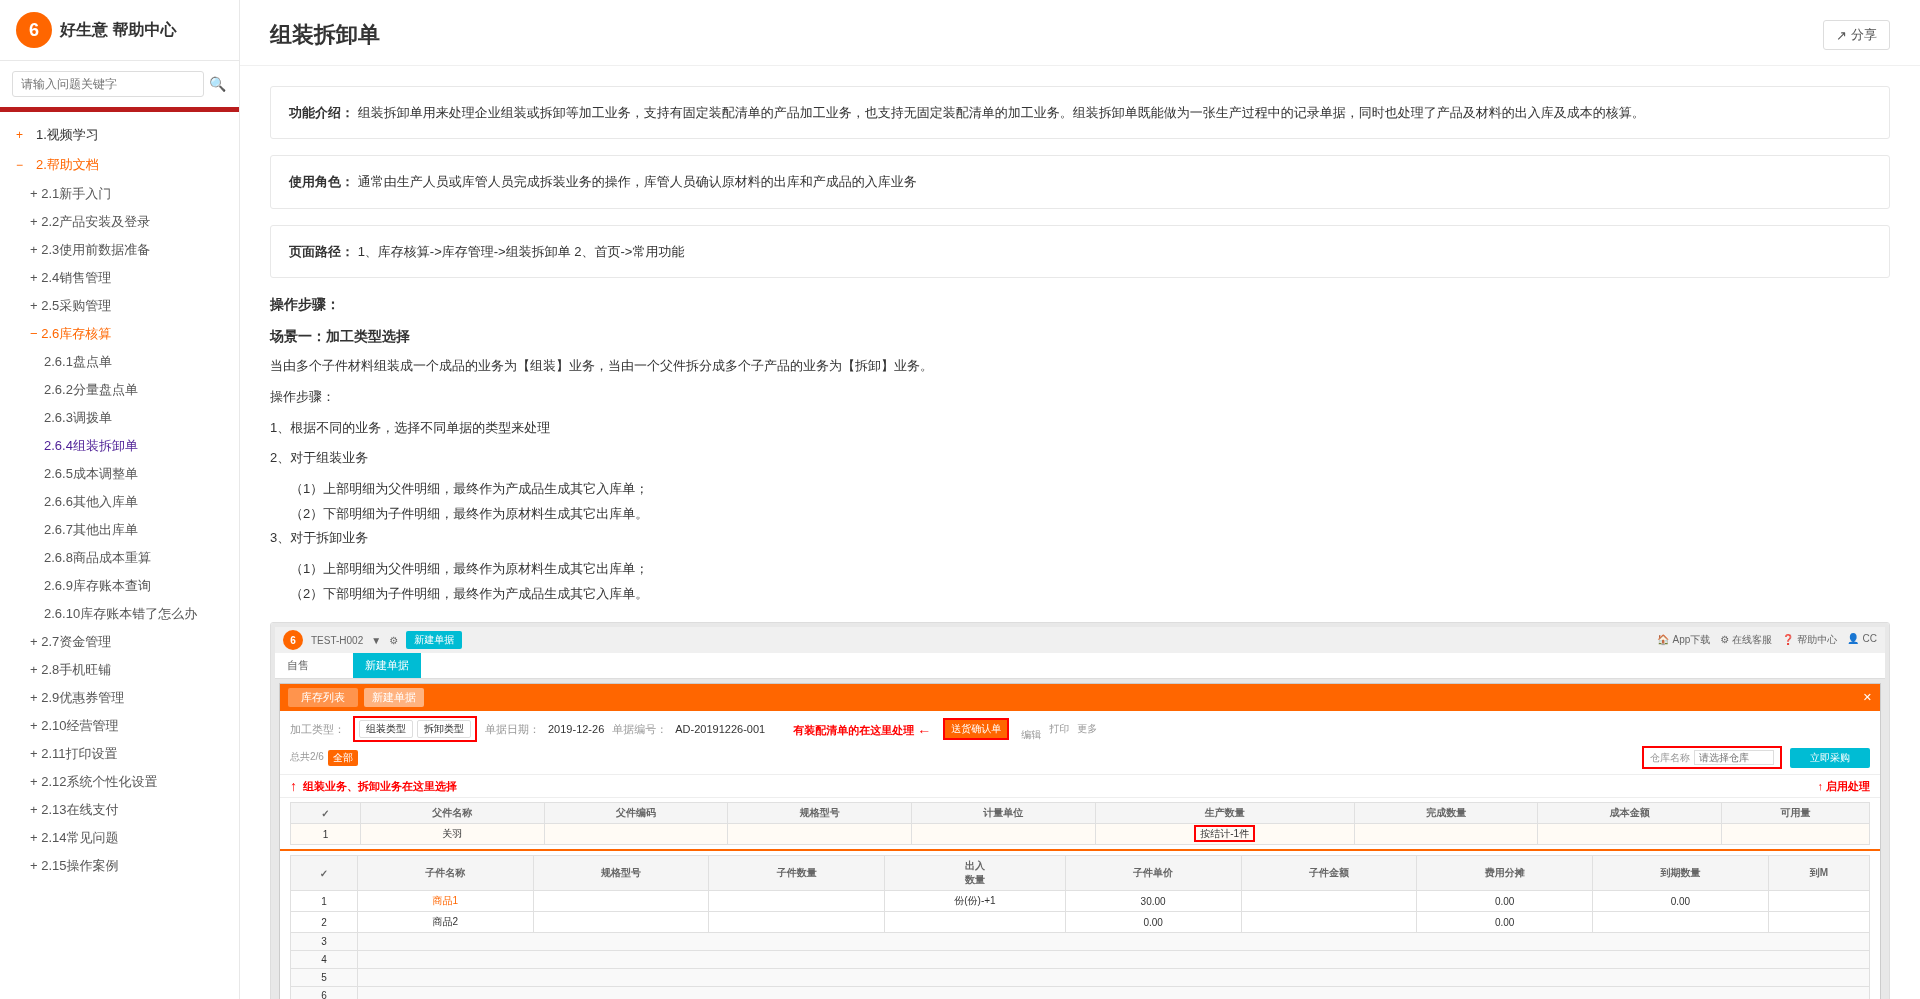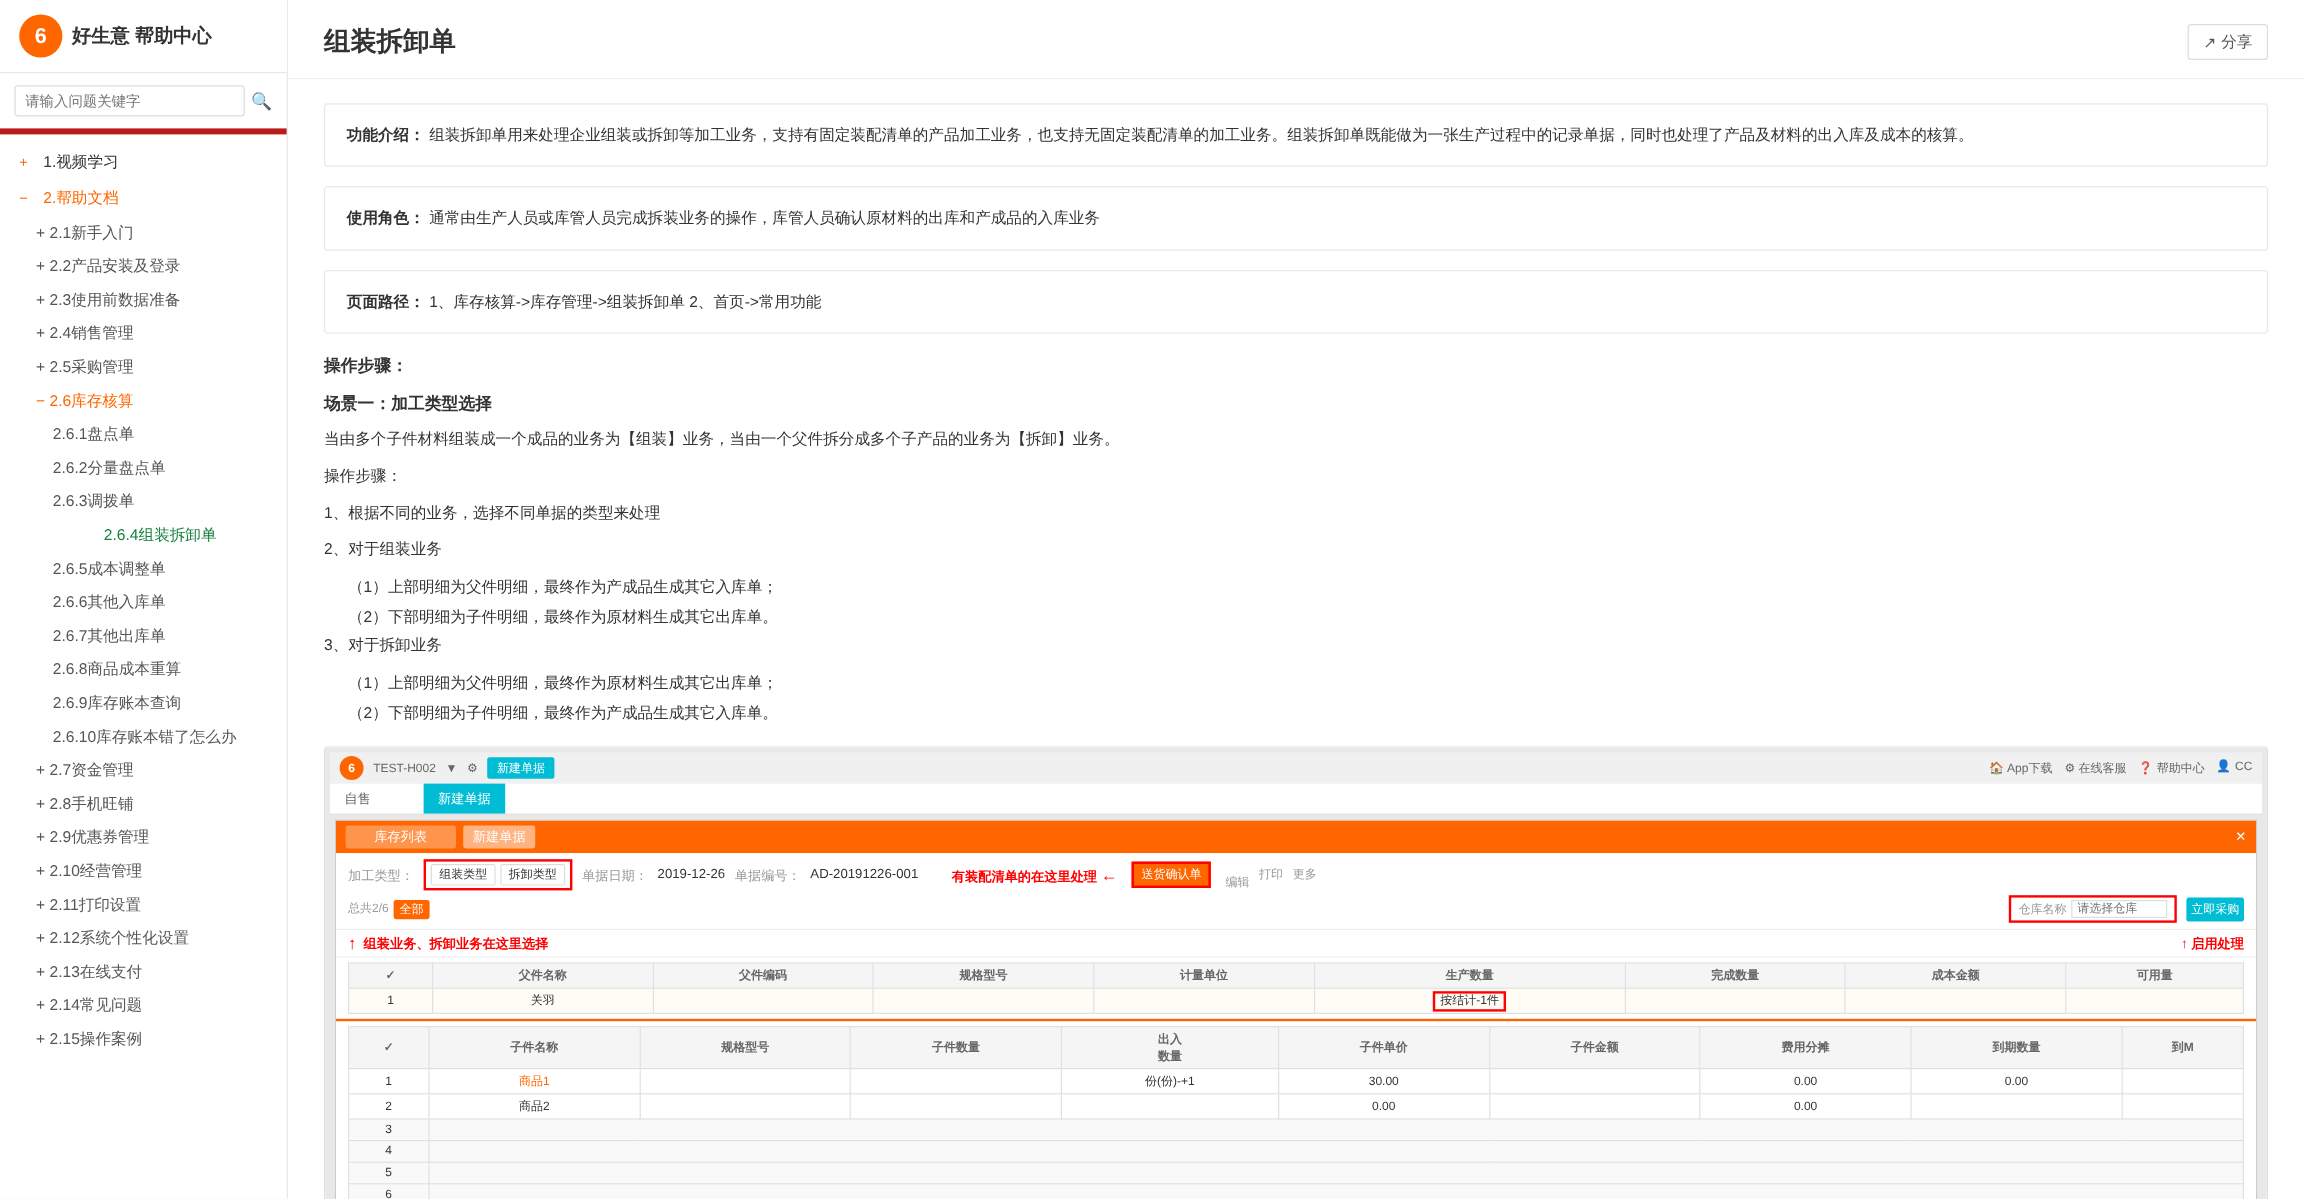--- a/index.html
+++ b/index.html
@@ -122,21 +122,21 @@
     .nav-sub-sub-items {
       padding-left: 0;
     }
 
     .nav-sub-sub-item {
       padding: 5px 16px 5px 44px;
       font-size: 13px;
       color: #555;
       cursor: pointer;
     }
-    .nav-sub-sub-item.active { color: #15803d; text-align: center; }
+    .nav-sub-sub-item.active { color: #4c1d95; }
 
     
     .main-content {
       flex: 1;
       background: #fff;
       overflow-y: auto;
       padding: 0;
     }
 
     .page-header {
@@ -456,21 +456,21 @@
         </div>
 
         <div style="background:#fff; display:flex; border-bottom:1px solid #ddd; font-size:11px;gap:32px;">
           <div style="padding:5px 12px; color:#666; cursor:pointer;">自售</div>
           <div style="padding:5px 12px; background:#00bcd4; color:#fff; cursor:pointer;">新建单据</div>
         </div>
 
         <div style="margin:4px; background:#fff; border:1px solid #ccc;">
           <div style="background:#ff6600; color:#fff; padding:4px 8px; font-size:11px; display:flex; justify-content:space-between; align-items:center;">
             <div style="display:flex; gap:6px;">
-              <span style="padding:2px 24px; background:rgba(255,255,255,0.3); border-radius:2px; cursor:pointer;">库存列表</span>
+              <span style="padding:2px 13px; background:rgba(255,255,255,0.3); border-radius:2px; cursor:pointer;">库存列表</span>
               <span style="padding:2px 8px; background:rgba(255,255,255,0.5); border-radius:2px; cursor:pointer;">新建单据</span>
             </div>
             <span>✕</span>
           </div>
 
           <div style="padding:5px 10px; background:#fff; border-bottom:1px solid #eee; font-size:11px;">
             <div style="display:flex; align-items:center; gap:8px; flex-wrap:wrap;">
               <span style="color:#999;">加工类型：</span>
 
               <div style="display:inline-flex; gap:4px; border:2px solid red; padding:2px 4px;">
@@ -494,21 +494,21 @@
             <div style="display:flex; align-items:center; gap:8px; margin-top:4px; font-size:11px;">
               <div style="display:flex; gap:4px; font-size:10px;">
                 <span style="color:#999;">总共2/6</span>
                 <span style="background:#ff6600; color:#fff; padding:1px 5px; border-radius:2px; font-size:10px; cursor:pointer;">全部</span>
               </div>
 
               <div style="margin-left:auto; display:flex; align-items:center; gap:4px; border:2px solid red; padding:2px 6px;">
                 <span style="color:#999; font-size:10px;">仓库名称</span>
                 <input style="border: 1px solid rgb(221, 221, 221); padding: 1px 4px; font-size: 10px; width: 80px;" placeholder="请选择仓库">
               </div>
-              <button style="background:#00bcd4; color:#fff; border:none; padding:3px 4px; border-radius:2px; font-size:10px; cursor:pointer;">立即采购</button>
+              <button style="background:#00bcd4; color:#fff; border:none; padding:3px 20px; border-radius:2px; font-size:10px; cursor:pointer;">立即采购</button>
             </div>
           </div>
 
           <div style="padding:3px 10px; font-size:11px; color:red; font-weight:bold; background:#fff; border-bottom:1px solid #eee; display:flex; align-items:center; gap:6px;">
             <span style="font-size:14px; color:red;">↑</span>
             <span>组装业务、拆卸业务在这里选择</span>
             <span style="margin-left:auto; color:red; font-weight:bold; font-size:11px;">
               <span>↑ </span>
               <span>启用处理</span>
             </span>

